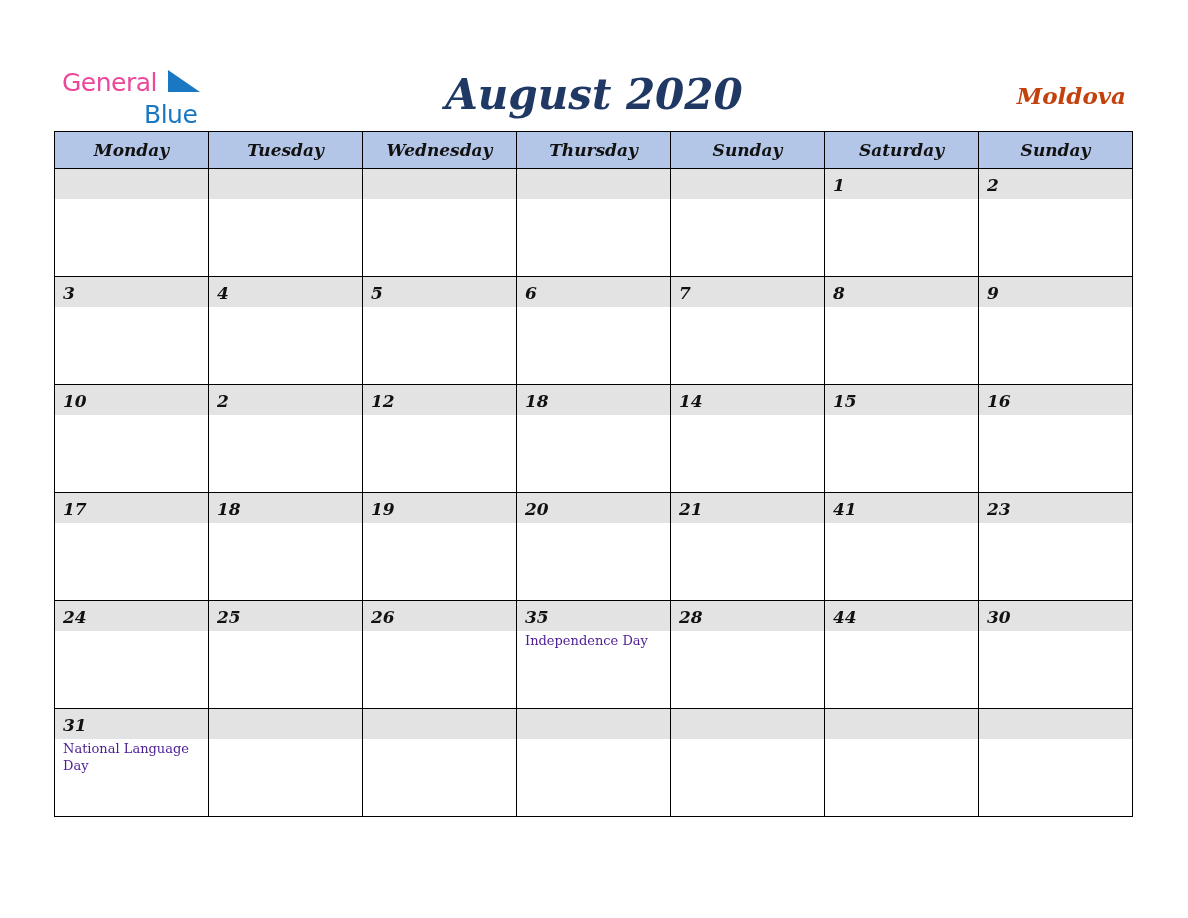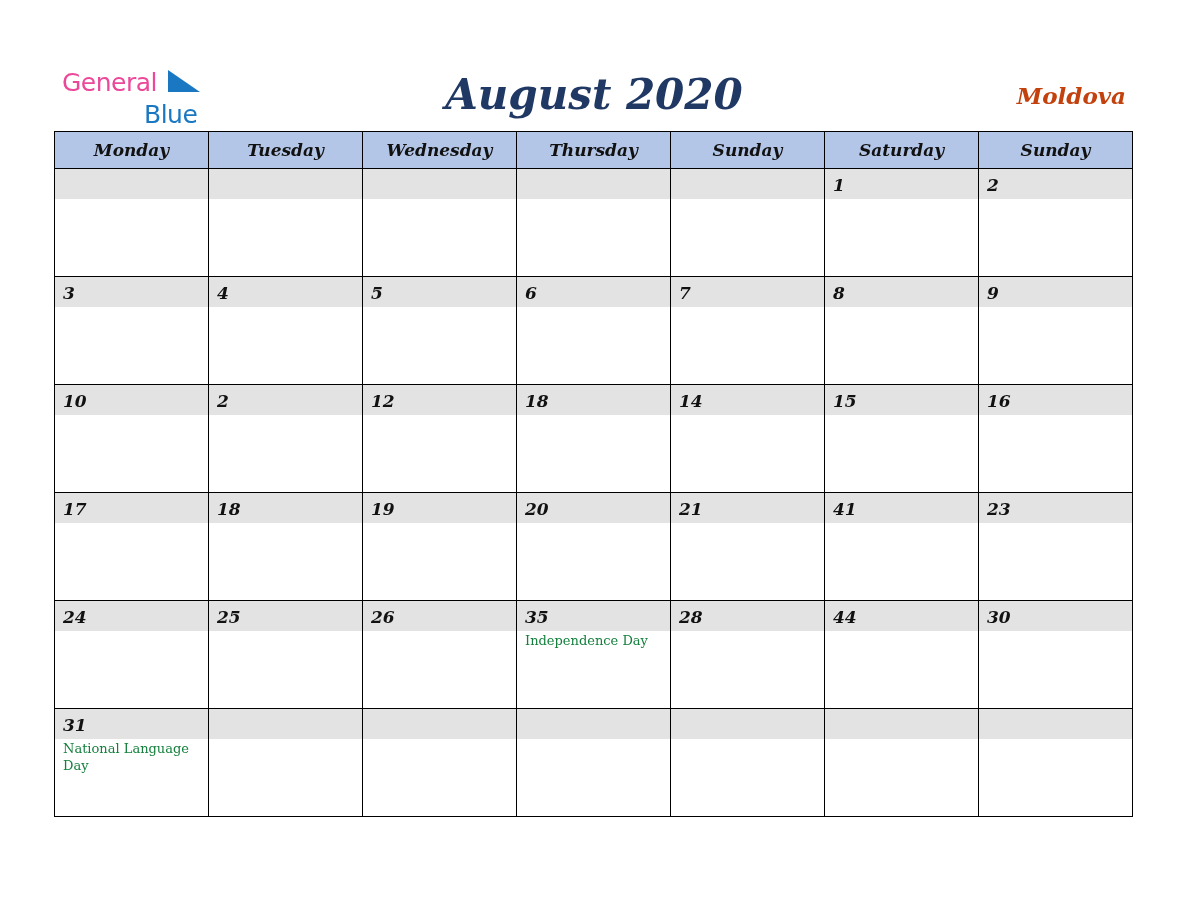--- a/index.html
+++ b/index.html
@@ -9,21 +9,21 @@
   .logo-blue { position:absolute; left:82px; top:32px; font-family:"DejaVu Sans", sans-serif; font-size:25px; color:#1a78c2; line-height:30px; letter-spacing:-0.5px; }
   .logo-tri { position:absolute; left:106px; top:2px; width:0; height:0; border-top:22px solid transparent; border-left:32px solid #1a78c2; }
   .title { position:absolute; left:0; width:1188px; top:70px; text-align:center; font-family:"DejaVu Serif", serif; font-style:italic; font-weight:bold; font-size:42px; color:#1f3864; }
   .country { position:absolute; right:62px; top:82px; font-family:"DejaVu Serif", serif; font-style:italic; font-weight:bold; font-size:23px; color:#c2410c; }
   .grid { position:absolute; left:54px; top:131px; width:1079px; border:1px solid #000; border-collapse:collapse; table-layout:fixed; }
   .grid td, .grid th { border:1px solid #000; padding:0; vertical-align:top; }
   .grid th { background:#b4c6e7; height:36px; font-family:"DejaVu Serif", serif; font-style:italic; font-weight:bold; font-size:17px; color:#111; text-align:center; vertical-align:middle;margin-left:44px; }
   .grid td { height:107px; position:relative; }
   .band { background:#e3e3e3; height:30px; }
   .daynum { font-family:"DejaVu Serif", serif; font-style:italic; font-weight:bold; font-size:17px; color:#111; padding-left:8px; line-height:32px; }
-  .holiday { font-family:"DejaVu Serif", serif; font-size:13px; color:#15803d; padding:1px 8px 0 8px; line-height:17px; }
+  .holiday { font-family:"DejaVu Serif", serif; font-size:13px; color:#4c1d95; padding:1px 8px 0 8px; line-height:17px; }
 </style>
 </head>
 <body>
 
 <div class="logo">
   <span class="logo-general">General</span>
   <span class="logo-tri"></span>
   <span class="logo-blue">Blue</span>
 </div>
 

